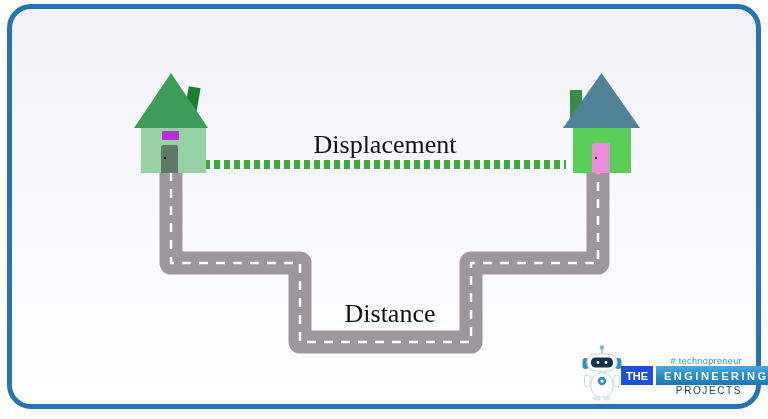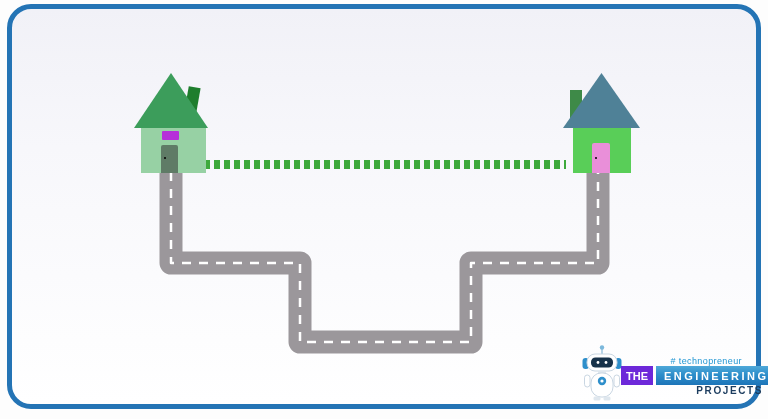--- a/index.html
+++ b/index.html
@@ -43,42 +43,44 @@
   .rh-body{left:573px;top:127px;width:58px;height:46px;background:#59CE58;}
   .rh-door{left:592px;top:143px;width:18px;height:30px;background:#E98FD9;border-radius:2px 2px 0 0;z-index:3;}
   .rh-knob{left:595px;top:157px;width:2px;height:2px;background:#000;border-radius:50%;z-index:4;}
 
   
   .logo{position:absolute;z-index:5;}
   .logo-robot{left:581px;top:344px;width:42px;height:58px;}
   .logo-tagline{left:640px;top:356px;width:102px;text-align:right;
       color:#2196D3;font-size:9px;font-weight:normal;letter-spacing:.4px;}
   .logo-row{left:621px;top:366px;display:flex;gap:3px;align-items:stretch;height:19px;}
-  .logo-the{background:#6d28d9;color:#fff;font-weight:bold;font-size:11px;
+  .logo-the{background:#1d4ed8;color:#fff;font-weight:bold;font-size:11px;
       display:flex;align-items:center;justify-content:center;padding:0 5px;}
   .logo-eng{background:linear-gradient(180deg,#4FA8D8 0%,#2E8FCB 45%,#1C74B8 100%);
       color:#fff;font-weight:bold;font-size:11px;letter-spacing:2.5px;
       display:flex;align-items:center;justify-content:center;padding:0 8px;}
-  .logo-projects{left:621px;top:385px;width:142px;text-align:right;
-      color:#1C3D5F;font-weight:bold;font-size:10px;letter-spacing:1.6px;}
+  .logo-projects{left:600px;top:385px;width:142px;text-align:right;
+      color:#1C3D5F;font-weight:normal;font-size:10px;letter-spacing:1.6px;}
 </style>
 </head>
 <body>
 
 <div id="stage">
 
   <div class="frame"></div>
 
   <svg id="road-svg" width="768" height="419" viewBox="0 0 768 419">
     <path d="M 171 168 L 171 263 L 300 263 L 300 342 L 471 342 L 471 263 L 598 263 L 598 168" fill="none" stroke="#9B979B" stroke-width="23" stroke-linejoin="round"></path>
     <path d="M 171 172 L 171 263 L 300 263 L 300 342 L 471 342 L 471 263 L 598 263 L 598 172" fill="none" stroke="#FFFFFF" stroke-width="2.5" stroke-linejoin="round" stroke-dasharray="9 8"></path>
   </svg>
 
   <div class="dotline"></div>
 
+  <div class="lbl lbl-displacement">Displacement</div>
+  <div class="lbl lbl-distance">Distance</div>
 
   <div>
     <div class="house-part lh-chimney"></div>
     <div class="house-part tri lh-roof"></div>
     <div class="house-part lh-body"></div>
     <div class="house-part lh-window"></div>
     <div class="house-part lh-door"></div>
     <div class="house-part lh-knob"></div>
   </div>
 

